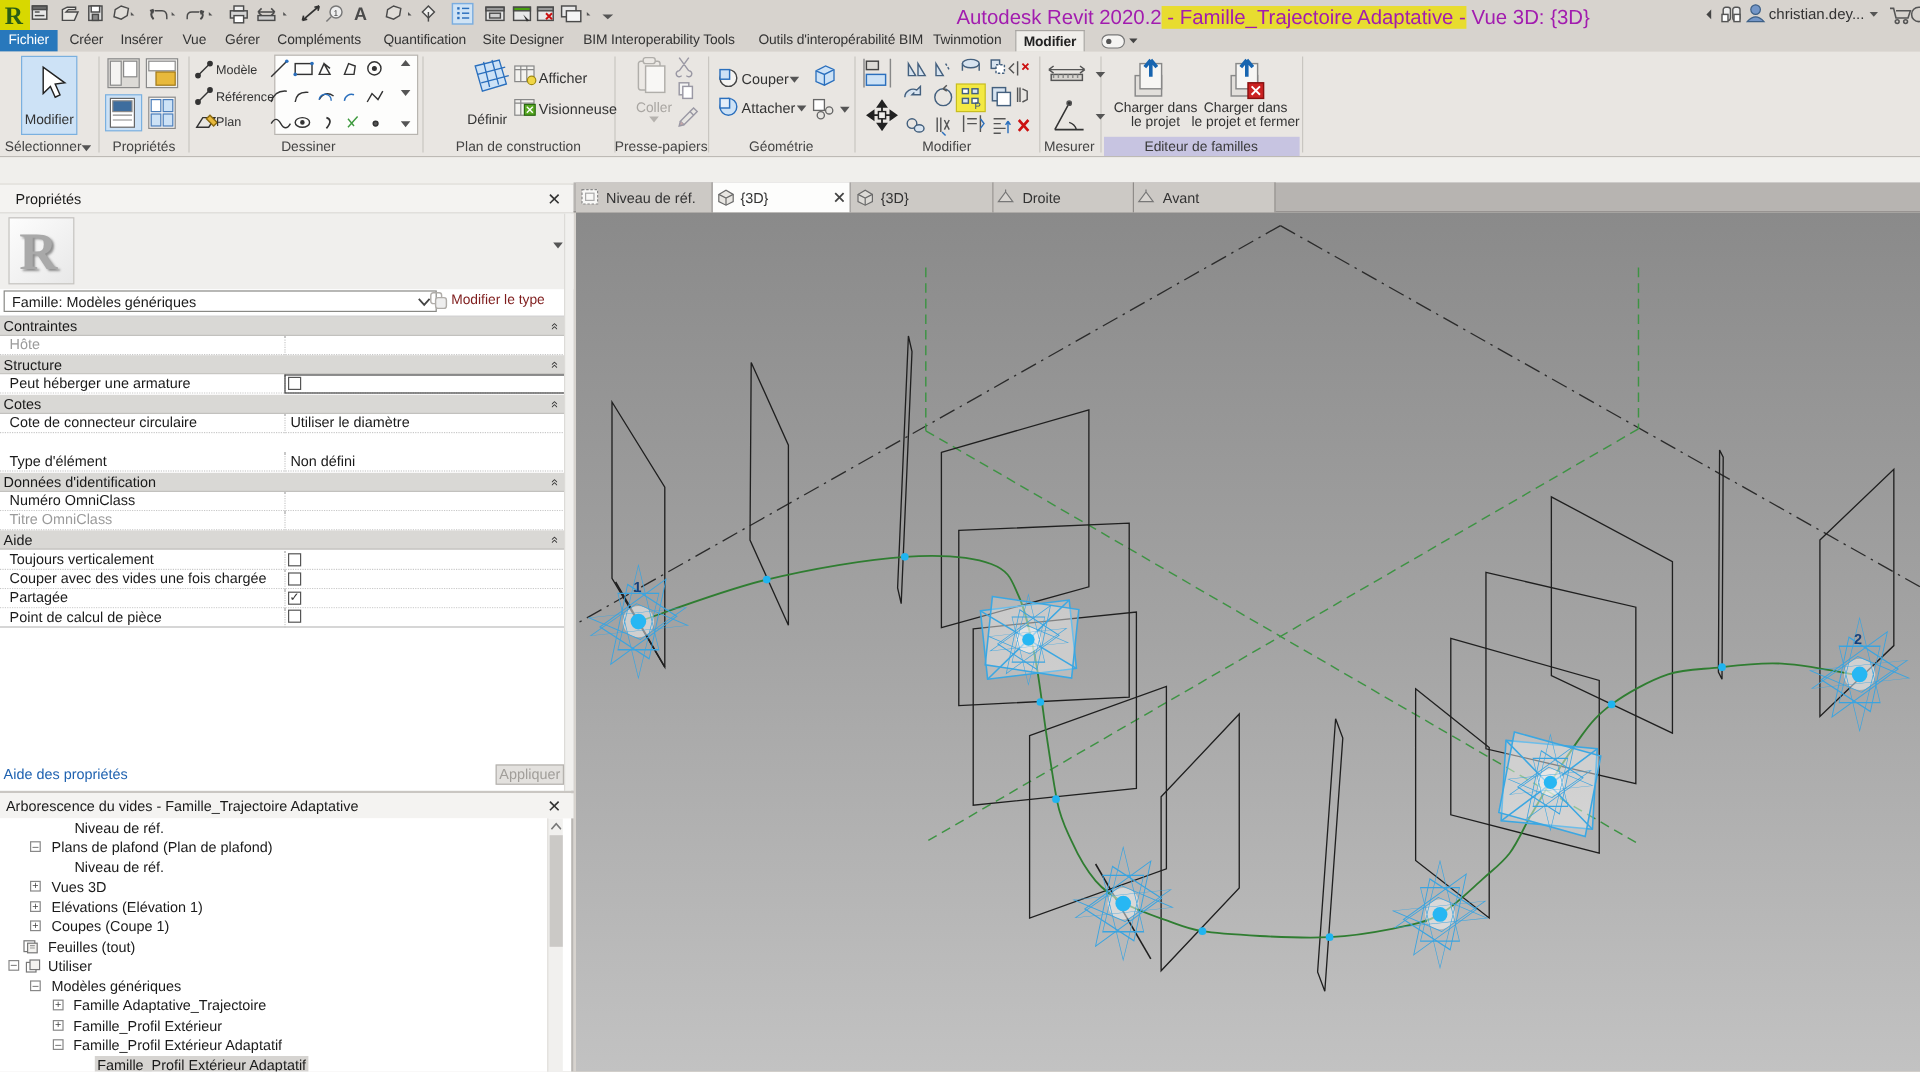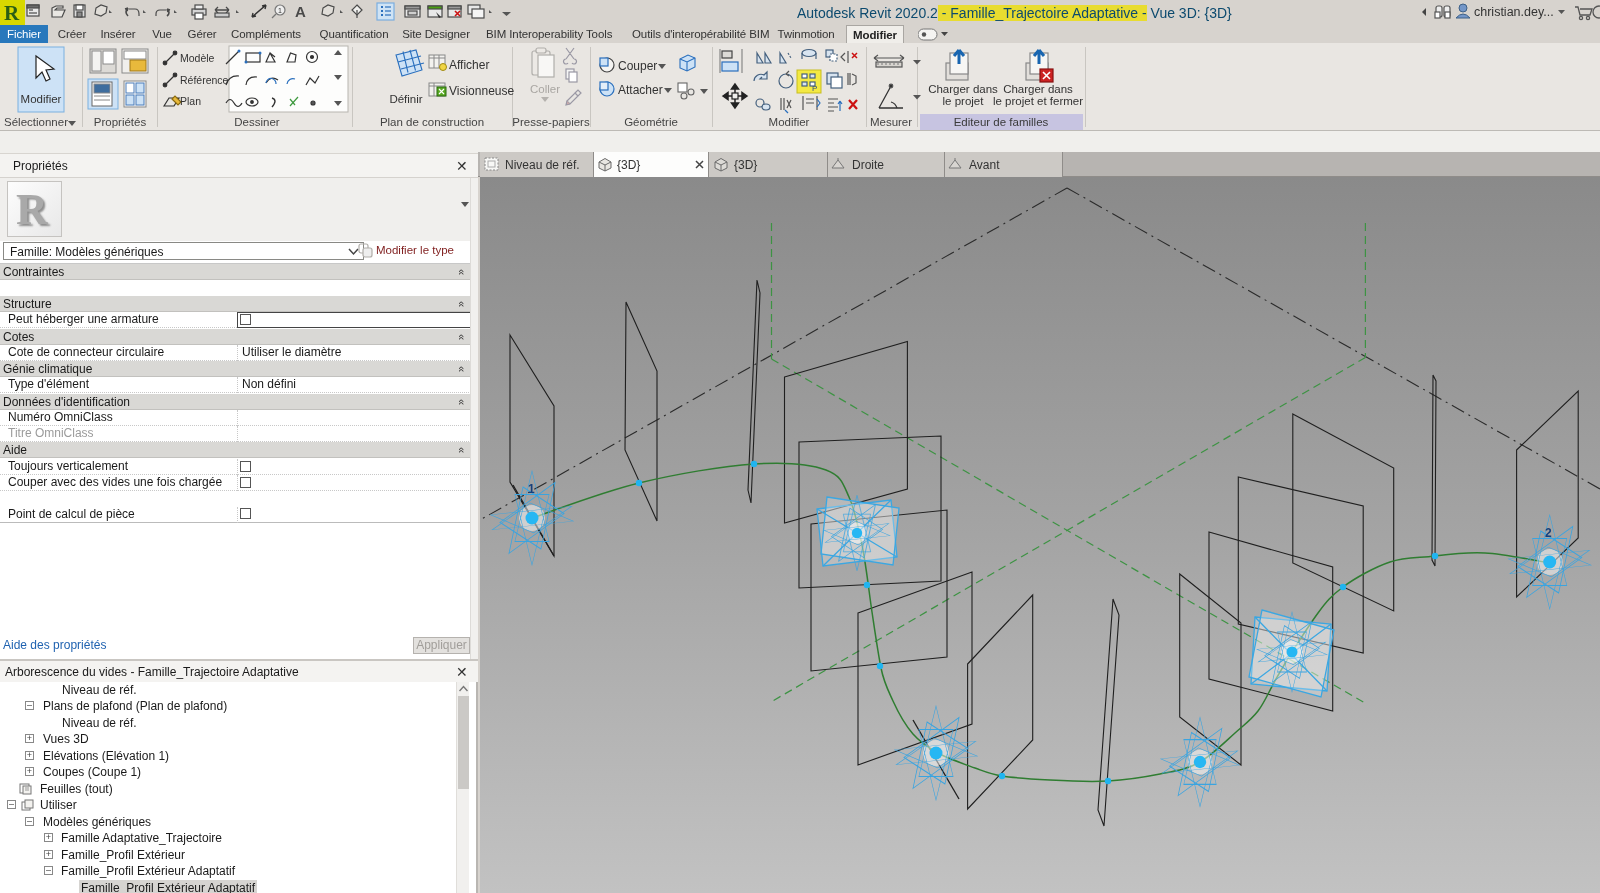--- a/index.html
+++ b/index.html
@@ -77,21 +77,21 @@
         <path d="M436 12 l5 5 l-2 1 z" fill="#333" stroke="none"></path>
 <rect x="448" y="6" width="13" height="11" fill="#e8e8e8"></rect>
         <rect x="448" y="6" width="13" height="3" fill="#9a9a9a"></rect>
         <path d="M455 11 l5 5 M460 11 l-5 5" stroke="#cc1111" stroke-width="1.6"></path>
 <rect x="468" y="5" width="12" height="9" fill="#e8e8e8"></rect>
         <rect x="472" y="9" width="12" height="9" fill="#f5f5f5"></rect>
         <path d="M489 10 l3 3 l-3 0 z" fill="#555" stroke="none"></path>
 <path d="M502 8 h9 M502 12 l4.5 4 l4.5 -4 z" fill="#555" stroke="none"></path>
 </g>
     </svg>
-<div class="abs" style="left:797px;top:5px;width:500px;height:17px;font-size:14px;color:#0c4a6e;white-space:nowrap">Autodesk Revit 2020.2<span style="background:#e8dc30">&nbsp;- Famille_Trajectoire Adaptative -</span> Vue 3D: {3D}</div>
+<div class="abs" style="left:797px;top:5px;width:500px;height:17px;font-size:17px;color:#a21caf;white-space:nowrap">Autodesk Revit 2020.2<span style="background:#e8dc30">&nbsp;- Famille_Trajectoire Adaptative -</span> Vue 3D: {3D}</div>
 <svg class="abs" style="left:1418px;top:0" width="182" height="25" viewBox="0 0 182 25">
 <path d="M8 8 l-4 4 l4 4 z" fill="#444"></path>
 <g stroke="#555" fill="#eee" stroke-width="1.2">
         <rect x="18" y="6" width="6" height="11" rx="2"></rect>
         <rect x="26" y="6" width="6" height="11" rx="2"></rect>
         <rect x="17" y="12" width="5" height="6" fill="#fff"></rect>
         <rect x="27" y="12" width="5" height="6" fill="#fff"></rect>
       </g>
 <circle cx="45" cy="8" r="4" fill="#7396c8" stroke="#3e6086"></circle>
       <path d="M38 18 q7 -8 14 0 z" fill="#7396c8" stroke="#3e6086"></path>
@@ -359,51 +359,57 @@
 <div class="abs" style="left:356px;top:88px;width:103px;height:18px;color:#7f1d1d">
 <svg class="abs" style="left:2px;top:1px" width="16" height="16">
         <rect x="1" y="1" width="9" height="9" rx="2" fill="none" stroke="#b0ada9" stroke-width="1.2"></rect>
         <rect x="5" y="5" width="9" height="9" rx="2" fill="#eee" stroke="#b0ada9" stroke-width="1.2"></rect>
       </svg>
 <span style="position:absolute;left:20px;top:2px;font-size:11.5px">Modifier le type</span>
     </div>
 
 <div class="abs" style="left:0;top:109px;width:473px;height:262px;border-top:1px solid #c8c8c8">
 <div class="abs pgh" style="top:0">Contraintes</div>
+<div class="abs pgr" style="top:16px">
+        <span class="pl gray">Hôte</span>
+      </div>
 <div class="abs pgh" style="top:32px">Structure</div>
 <div class="abs pgr" style="top:48px">
         <span class="pl">Peut héberger une armature</span>
         <span class="vcellsel"></span>
         <span class="cb" style="left:240px"></span>
       </div>
 <div class="abs pgh" style="top:65px">Cotes</div>
 <div class="abs pgr" style="top:81px">
         <span class="pl">Cote de connecteur circulaire</span>
         <span class="pv">Utiliser le diamètre</span>
       </div>
-<div class="abs pgh" style="top:97px">Génie climatique</div>
 <div class="abs pgr" style="top:113px">
         <span class="pl">Type d'élément</span>
         <span class="pv">Non défini</span>
       </div>
 <div class="abs pgh" style="top:130px">Données d'identification</div>
 <div class="abs pgr" style="top:146px">
         <span class="pl">Numéro OmniClass</span>
       </div>
 <div class="abs pgr" style="top:162px">
         <span class="pl gray">Titre OmniClass</span>
       </div>
 <div class="abs pgh" style="top:178px">Aide</div>
 <div class="abs pgr" style="top:195px">
         <span class="pl">Toujours verticalement</span>
         <span class="cb" style="left:240px"></span>
       </div>
 <div class="abs pgr" style="top:211px">
         <span class="pl">Couper avec des vides une fois chargée</span>
         <span class="cb" style="left:240px"></span>
+      </div>
+<div class="abs pgr" style="top:227px">
+        <span class="pl">Partagée</span>
+        <span class="cb" style="left:240px">✓</span>
       </div>
 <div class="abs pgr" style="top:243px;border-bottom:1px solid #bbb">
         <span class="pl">Point de calcul de pièce</span>
       </div>
 <div class="abs" style="top:244px;left:240px;width:11px;height:11px;border:1px solid #555;background:#fff"></div>
 </div>
 <div class="abs" style="left:470px;top:24px;width:8px;height:481px;background:#f1f0ee;border-left:1px solid #dddbd8"></div>
 <div class="abs" style="left:3px;top:484px;width:140px;color:#1f62b0;">Aide des propriétés</div>
 <div class="abs" style="left:413px;top:483px;width:57px;height:17px;background:#e3e1de;border:1px solid #b5b2ae;color:#a19e9a;text-align:center;line-height:15px">Appliquer</div>
 <div class="abs" style="left:0;top:505px;width:478px;height:2px;background:#c9c6c2"></div>

